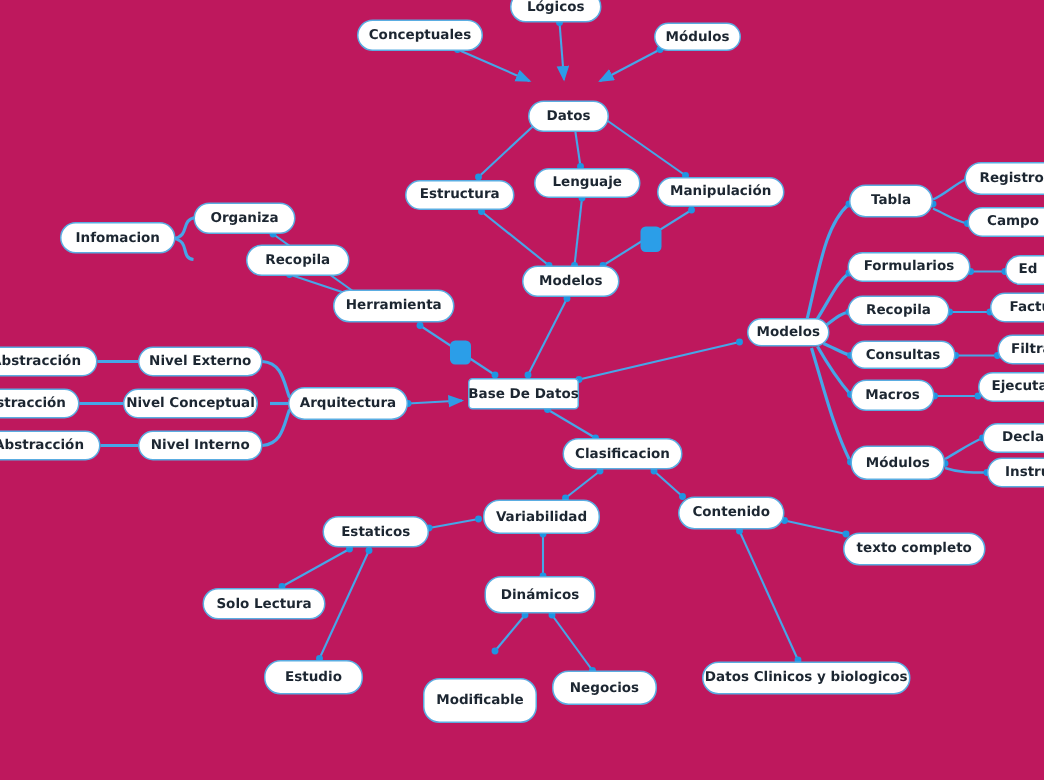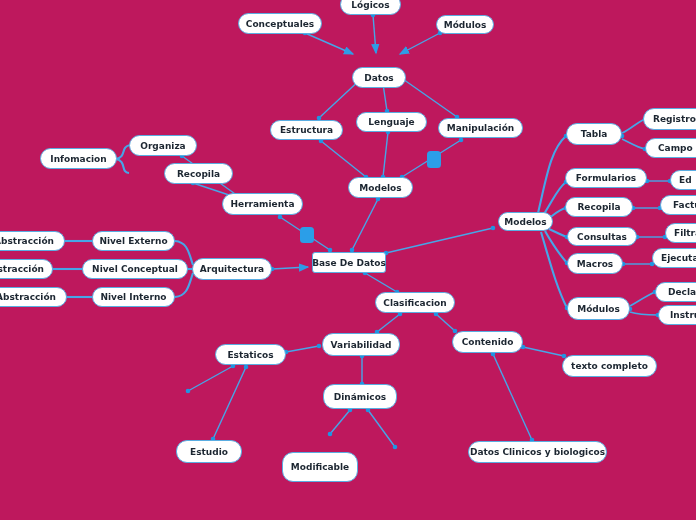--- a/index.html
+++ b/index.html
@@ -178,21 +178,21 @@
   <div class="node" style="left:356px;top:112px;width:71px;height:20px;">Lenguaje</div>
   <div class="node" style="left:438px;top:118px;width:85px;height:20px;">Manipulación</div>
   <div class="node" style="left:348px;top:177px;width:65px;height:21px;">Modelos</div>
   <div class="node" style="left:129px;top:135px;width:68px;height:21px;">Organiza</div>
   <div class="node" style="left:40px;top:148px;width:77px;height:21px;">Infomacion</div>
   <div class="node" style="left:128px;top:163px;width:69px;height:21px;margin-left:36px;">Recopila</div>
   <div class="node" style="left:222px;top:193px;width:81px;height:22px;">Herramienta</div>
   <div class="node cut-left" style="left:-52px;top:231px;width:117px;height:20px;padding-right:10px;">r Abstracción</div>
   <div class="node" style="left:92px;top:231px;width:83px;height:20px;">Nivel Externo</div>
   <div class="node cut-left" style="left:-64px;top:259px;width:117px;height:20px;padding-right:8px;">stracción</div>
-  <div class="node" style="left:82px;top:259px;width:106px;height:20px;">Nivel Conceptual</div>
+  <div class="node" style="left:82px;top:259px;width:90px;height:20px;">Nivel Conceptual</div>
   <div class="node" style="left:192px;top:258px;width:80px;height:22px;">Arquitectura</div>
   <div class="node cut-left" style="left:-50px;top:287px;width:117px;height:20px;padding-right:10px;">r Abstracción</div>
   <div class="node" style="left:92px;top:287px;width:83px;height:20px;">Nivel Interno</div>
   <div class="node rect" style="left:312px;top:252px;width:74px;height:21px;">Base De Datos</div>
   <div class="node" style="left:498px;top:212px;width:55px;height:19px;">Modelos</div>
   <div class="node" style="left:566px;top:123px;width:56px;height:22px;">Tabla</div>
   <div class="node cut-right" style="left:643px;top:108px;width:76px;height:22px;padding-left:9px;">Registro</div>
   <div class="node cut-right" style="left:645px;top:138px;width:73px;height:20px;padding-left:12px;">Campo</div>
   <div class="node" style="left:565px;top:168px;width:82px;height:20px;">Formularios</div>
   <div class="node cut-right" style="left:670px;top:170px;width:44px;height:20px;padding-left:8px;">Ed</div>
@@ -203,18 +203,20 @@
   <div class="node" style="left:567px;top:253px;width:56px;height:21px;">Macros</div>
   <div class="node cut-right" style="left:652px;top:248px;width:62px;height:20px;padding-left:8px;">Ejecuta</div>
   <div class="node" style="left:567px;top:297px;width:63px;height:23px;">Módulos</div>
   <div class="node cut-right" style="left:655px;top:282px;width:59px;height:20px;padding-left:12px;">Declar</div>
   <div class="node cut-right" style="left:658px;top:305px;width:56px;height:20px;padding-left:11px;">Instru</div>
   <div class="node" style="left:375px;top:292px;width:80px;height:21px;">Clasificacion</div>
   <div class="node" style="left:322px;top:333px;width:78px;height:23px;">Variabilidad</div>
   <div class="node" style="left:452px;top:331px;width:71px;height:22px;">Contenido</div>
   <div class="node" style="left:215px;top:344px;width:71px;height:21px;">Estaticos</div>
   <div class="node" style="left:562px;top:355px;width:95px;height:22px;">texto completo</div>
+  <div class="node" style="left:135px;top:392px;width:82px;height:21px;">Solo Lectura</div>
   <div class="node" style="left:323px;top:384px;width:74px;height:25px;">Dinámicos</div>
   <div class="node" style="left:282px;top:452px;width:76px;height:30px;">Modificable</div>
   <div class="node" style="left:176px;top:440px;width:66px;height:23px;">Estudio</div>
+  <div class="node" style="left:368px;top:447px;width:70px;height:23px;">Negocios</div>
   <div class="node" style="left:468px;top:441px;width:139px;height:22px;">Datos Clinicos y biologicos</div>
 
 </div>
 
 </body></html>

